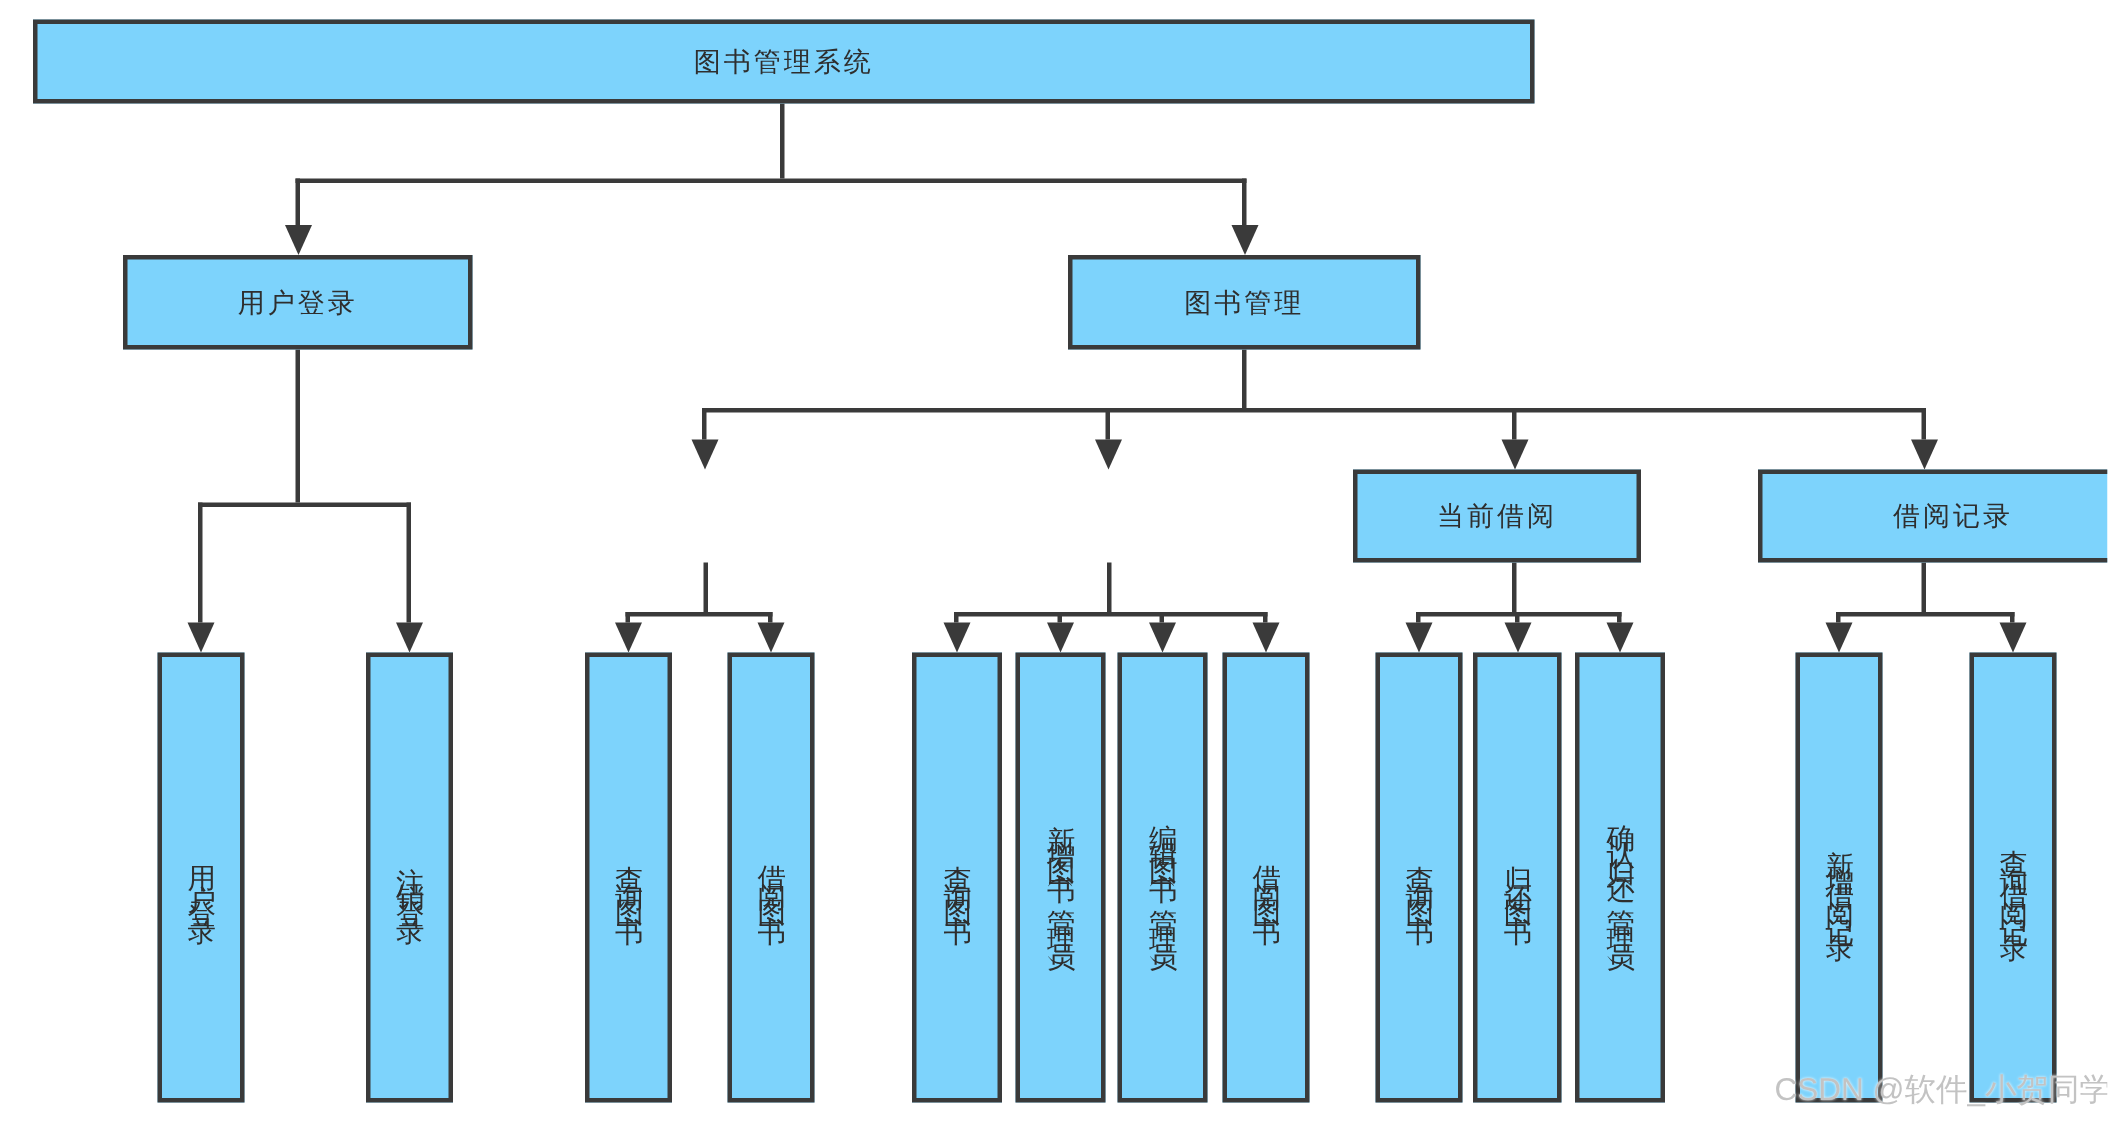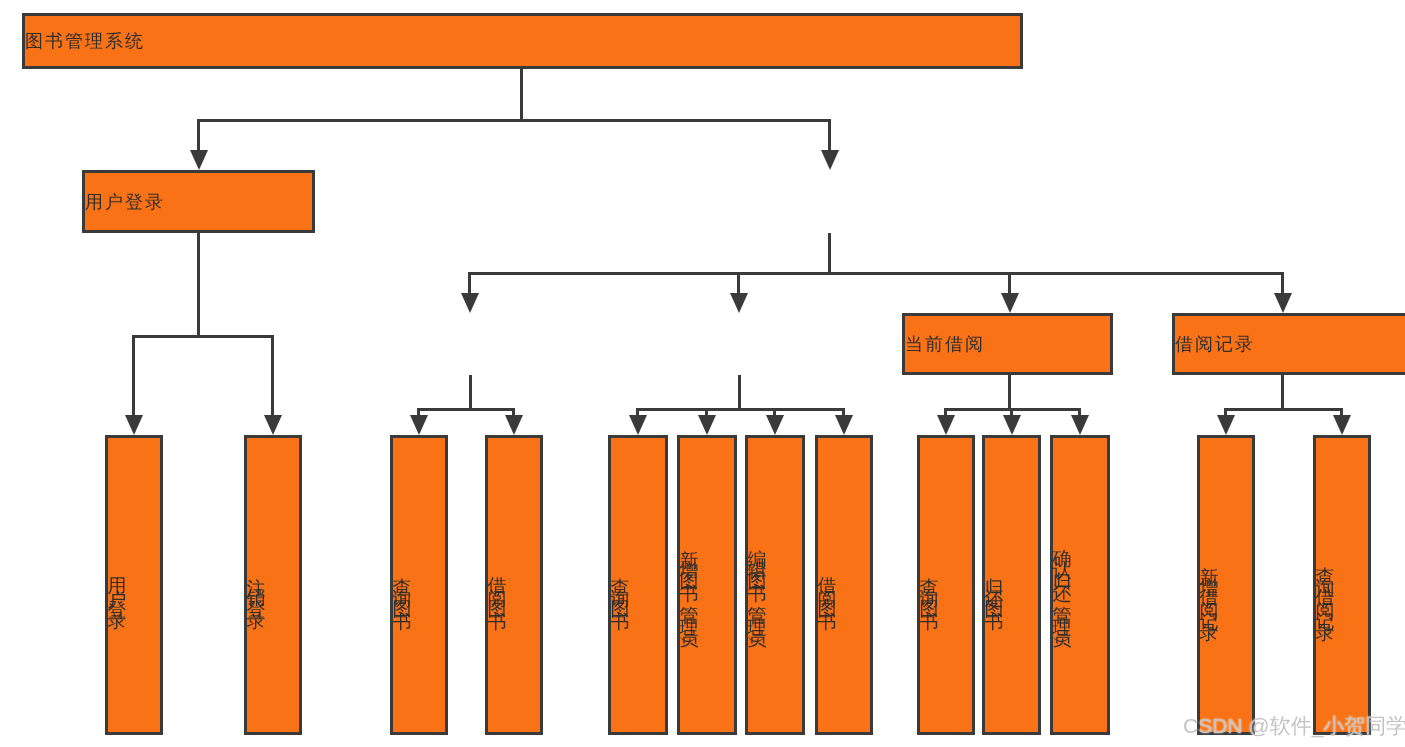--- a/index.html
+++ b/index.html
@@ -6,24 +6,25 @@
   .canvas{
     position:relative;
     width:1405px;height:747px;
     background:#ffffff;
     font-family:"Liberation Sans","DejaVu Sans",sans-serif;
     overflow:hidden;
   }
   .node{
     position:absolute;
     box-sizing:border-box;
-    background:#f97316;
+    background:#7dd3fc;
     border:3px solid #3a3a3a;
     display:flex;
     align-items:center;
+    justify-content:center;
     color:#2e2e2e;
     z-index:2;
   }
   .hlabel{
     font-size:18px;
     letter-spacing:2px;
     white-space:nowrap;
   }
   .vlabel{
     writing-mode:vertical-rl;
@@ -117,22 +118,25 @@
   <div class="a" style="left:1217px;top:415px;"></div>
   <div class="a" style="left:1333px;top:415px;"></div>
 
   <div class="node" style="left:22px;top:13px;width:1001px;height:56px;">
     <span class="hlabel">图书管理系统</span>
   </div>
 
   <div class="node" style="left:82px;top:170px;width:233px;height:63px;">
     <span class="hlabel">用户登录</span>
   </div>
+  <div class="node" style="left:712px;top:170px;width:235px;height:63px;">
+    <span class="hlabel">图书管理</span>
+  </div>
 
-  <div class="node" style="left:902px;top:313px;width:211px;height:62px;">
+  <div class="node" style="left:902px;top:313px;width:192px;height:62px;">
     <span class="hlabel">当前借阅</span>
   </div>
   <div class="node" style="left:1172px;top:313px;width:260px;height:62px;">
     <span class="hlabel">借阅记录</span>
   </div>
 
   <div class="node" style="left:105px;top:435px;width:58px;height:300px;">
     <span class="vlabel">用户登录</span>
   </div>
   <div class="node" style="left:244px;top:435px;width:58px;height:300px;">

